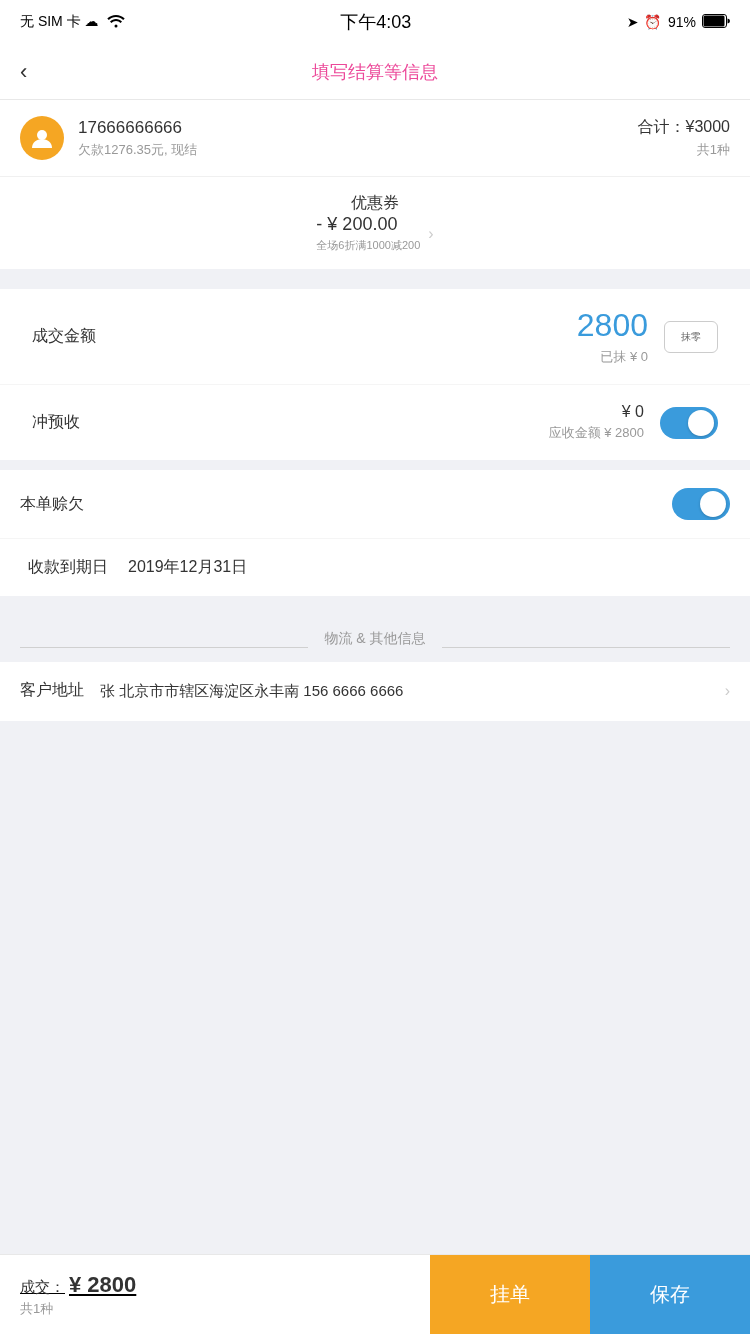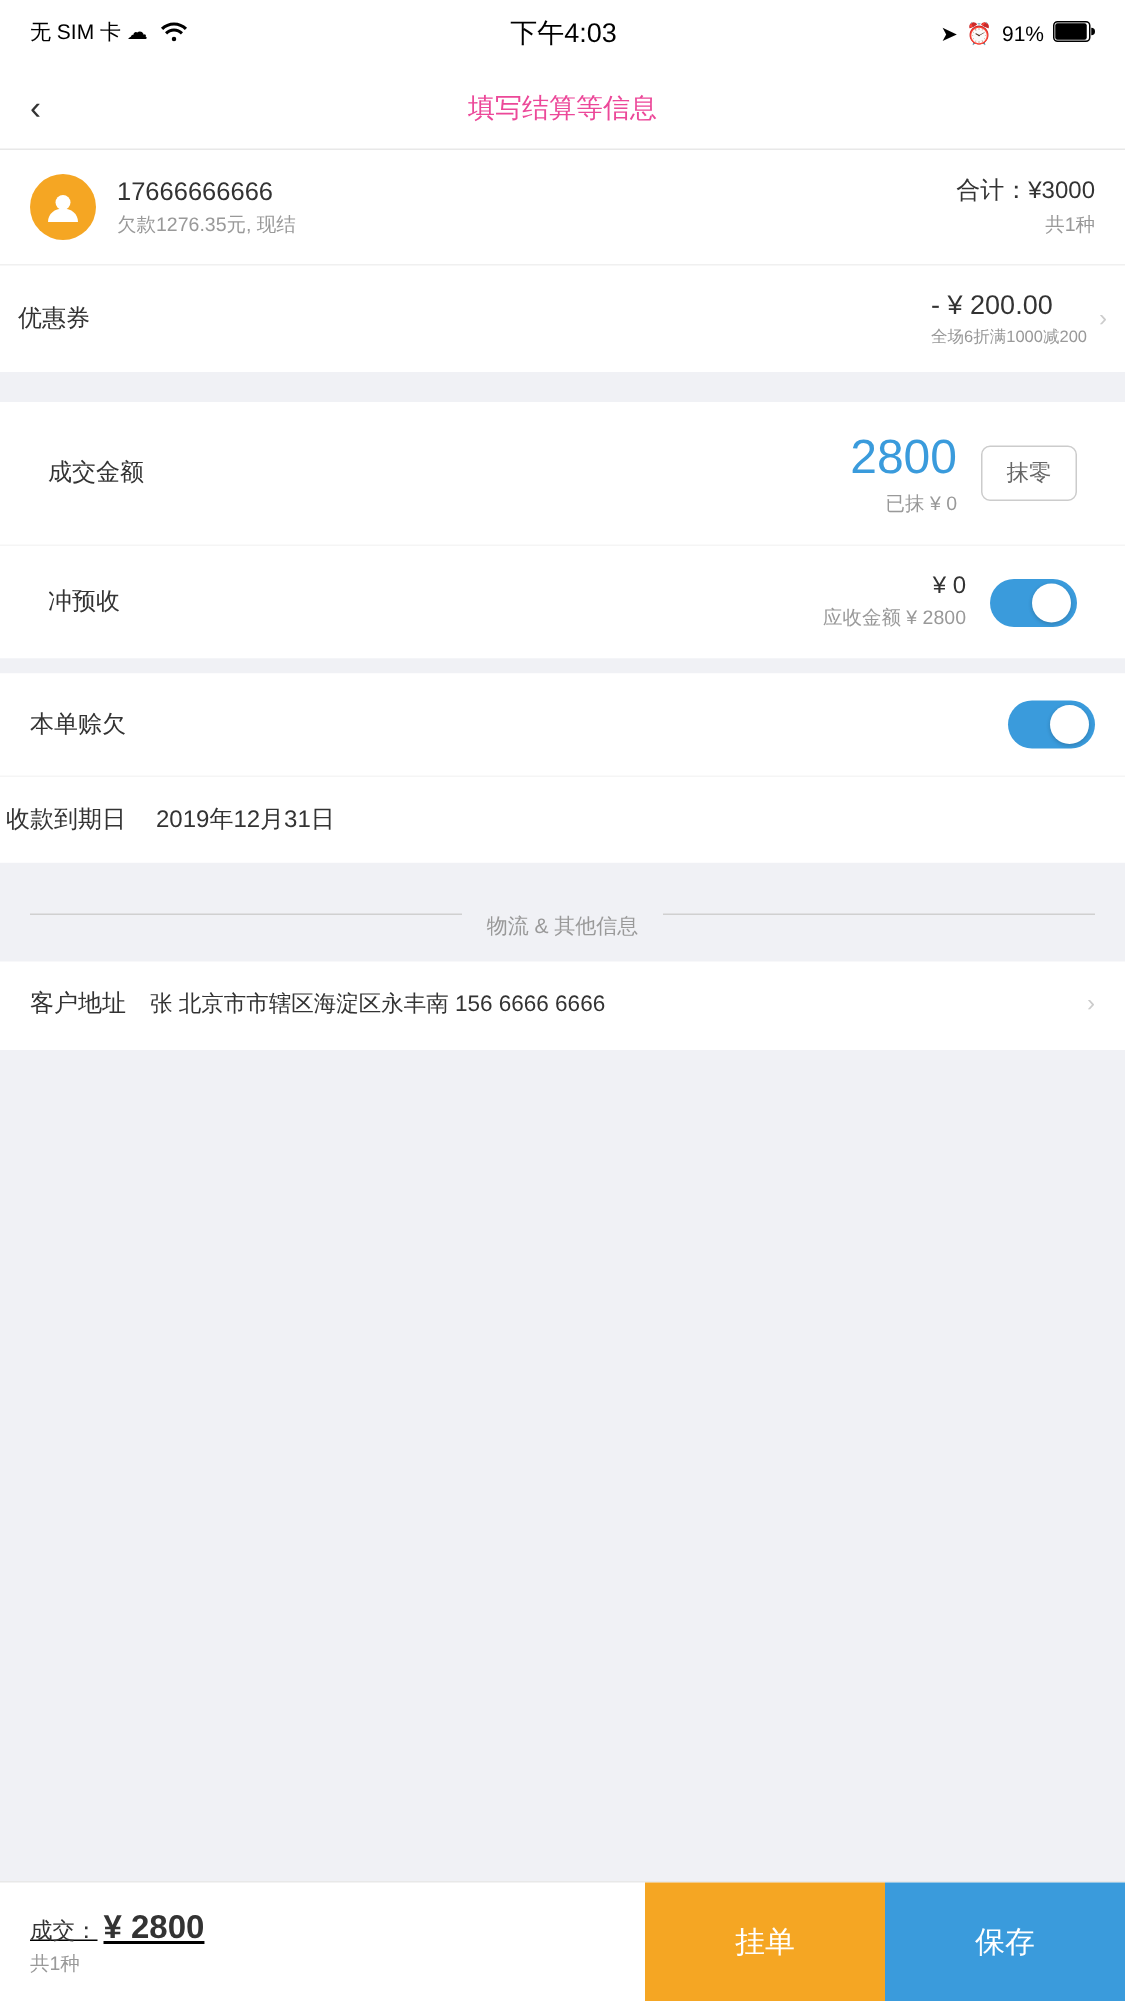--- a/index.html
+++ b/index.html
@@ -74,26 +74,27 @@
     }
     .avatar svg { width: 26px; height: 26px; }
     .customer-info .phone { font-size: 17px; font-weight: 500; color: #333; }
     .customer-info .debt { font-size: 13px; color: #999; margin-top: 3px; }
     .customer-right { text-align: right; }
     .customer-right .total { font-size: 16px; color: #333; }
     .customer-right .count { font-size: 13px; color: #999; margin-top: 3px; }
 
     
     .coupon-row {
-      padding: 16px 12px;
+      padding: 16px 24px;
       display: flex;
       align-items: center;
       justify-content: space-between;
       background: #fff;
       border-top: 1px solid #f0f0f0;
+      flex-direction: column;
     }
     .coupon-label { font-size: 16px; color: #333; }
     .coupon-right { display: flex; align-items: center; gap: 8px; }
     .coupon-discount { font-size: 18px; color: #333; font-weight: 500; }
     .coupon-detail { font-size: 11px; color: #999; text-align: right; margin-top: 3px; }
     .chevron-icon { color: #ccc; font-size: 16px; }
 
     
     .divider-section { height: 10px; background: #f0f1f5; }
 
@@ -112,21 +113,21 @@
 
     
     .amount-large { font-size: 32px; color: #3a9bdc; font-weight: 500; }
     .amount-sub { font-size: 13px; color: #999; text-align: right; margin-top: 4px; }
 
     
     .moling-btn {
       border: 1px solid #ccc;
       border-radius: 6px;
       padding: 8px 16px;
-      font-size: 15px;
+      font-size: 10px;
       color: #666;
       background: #fff;
       cursor: pointer;
     }
 
     
     .toggle {
       width: 58px; height: 32px;
       border-radius: 16px;
       background: #3a9bdc;
@@ -153,35 +154,35 @@
     .sheqian-row {
       padding: 18px 20px;
       display: flex;
       align-items: center;
       justify-content: space-between;
       background: #fff;
     }
 
     
     .date-row {
-      padding: 18px 4px;
+      padding: 18px 28px;
       display: flex;
       align-items: center;
       gap: 20px;
       background: #fff;
       border-top: 1px solid #f5f5f5;
     }
     .date-label { font-size: 16px; color: #333; }
     .date-value { font-size: 16px; color: #333; }
 
     
     .logistics-header {
       padding: 14px 20px;
       display: flex;
-      align-items: flex-start;
+      align-items: flex-end;
       justify-content: center;
       background: #f0f1f5;
     }
     .logistics-line { flex: 1; height: 1px; background: #d0d0d0; }
     .logistics-text { font-size: 14px; color: #999; margin: 0 16px; }
 
     
     .address-row {
       padding: 18px 20px;
       display: flex;

